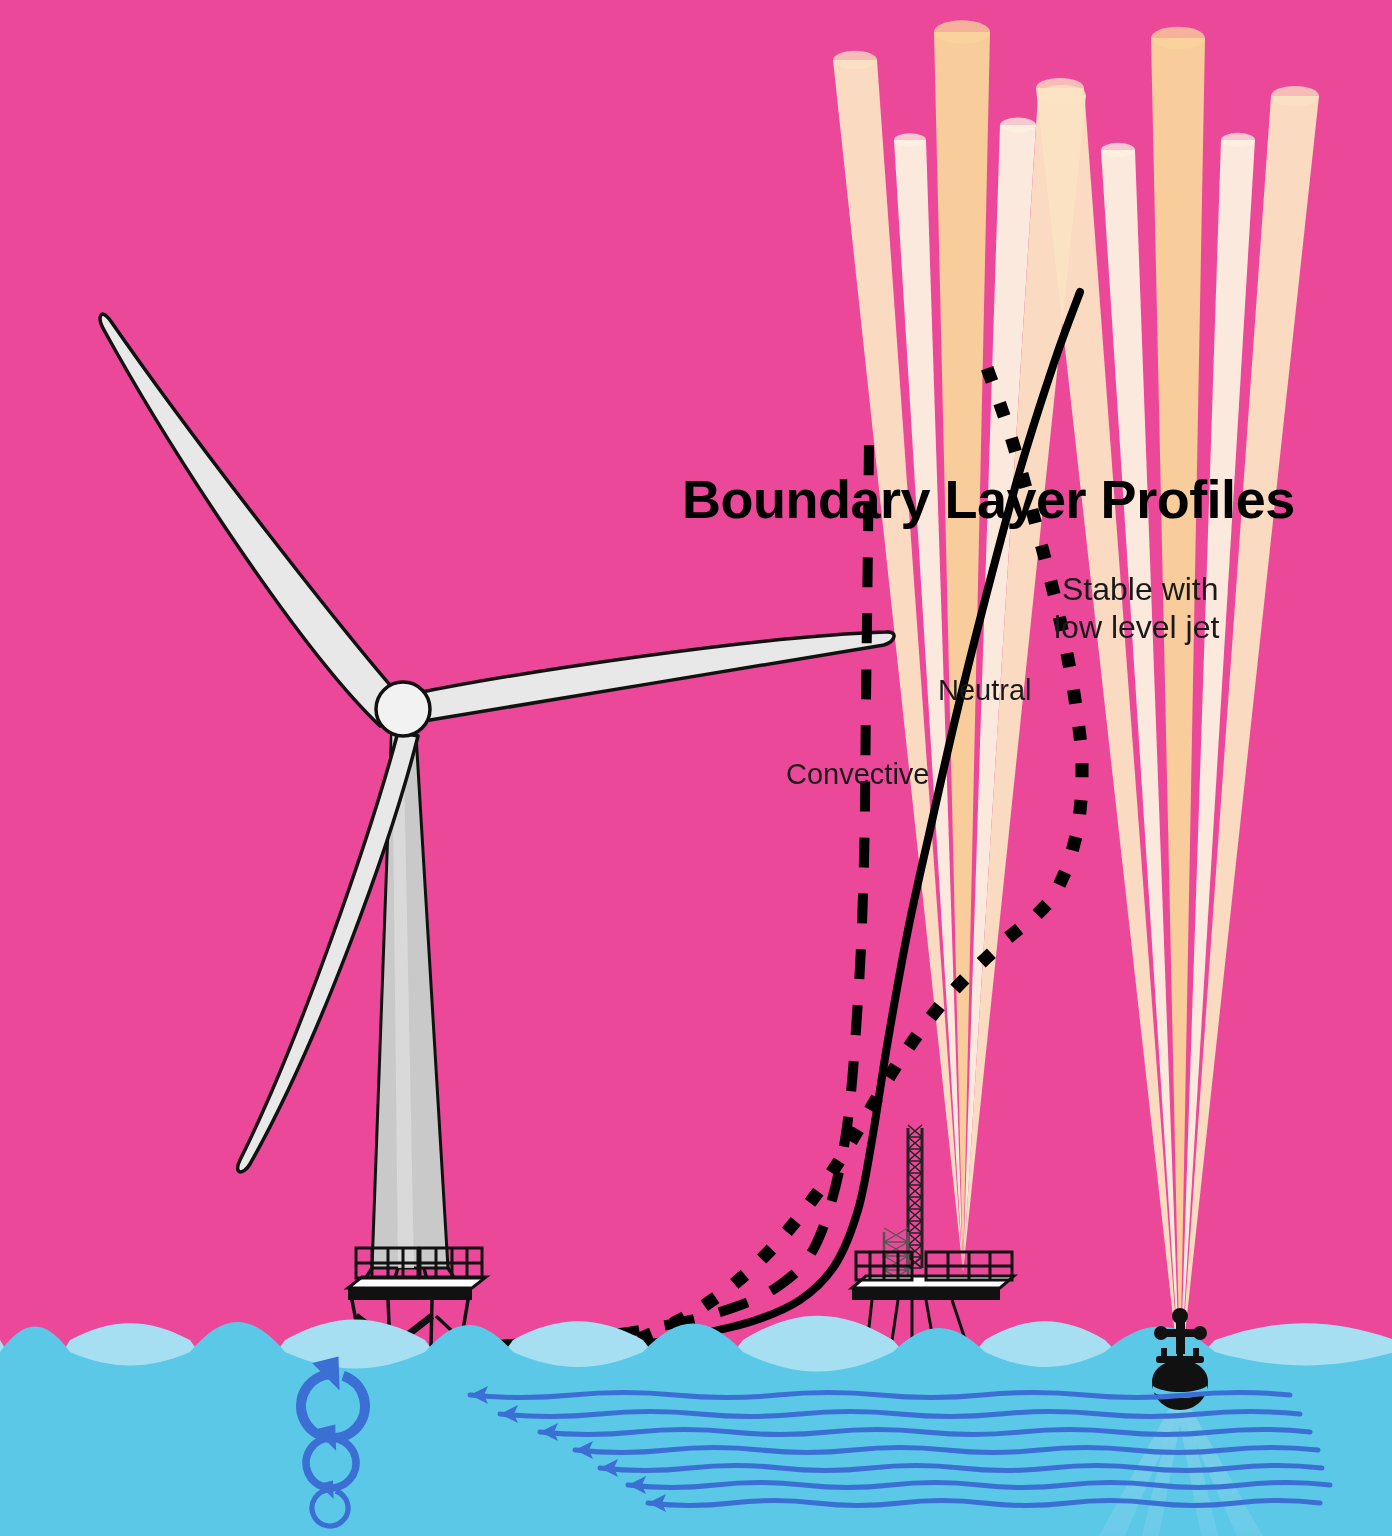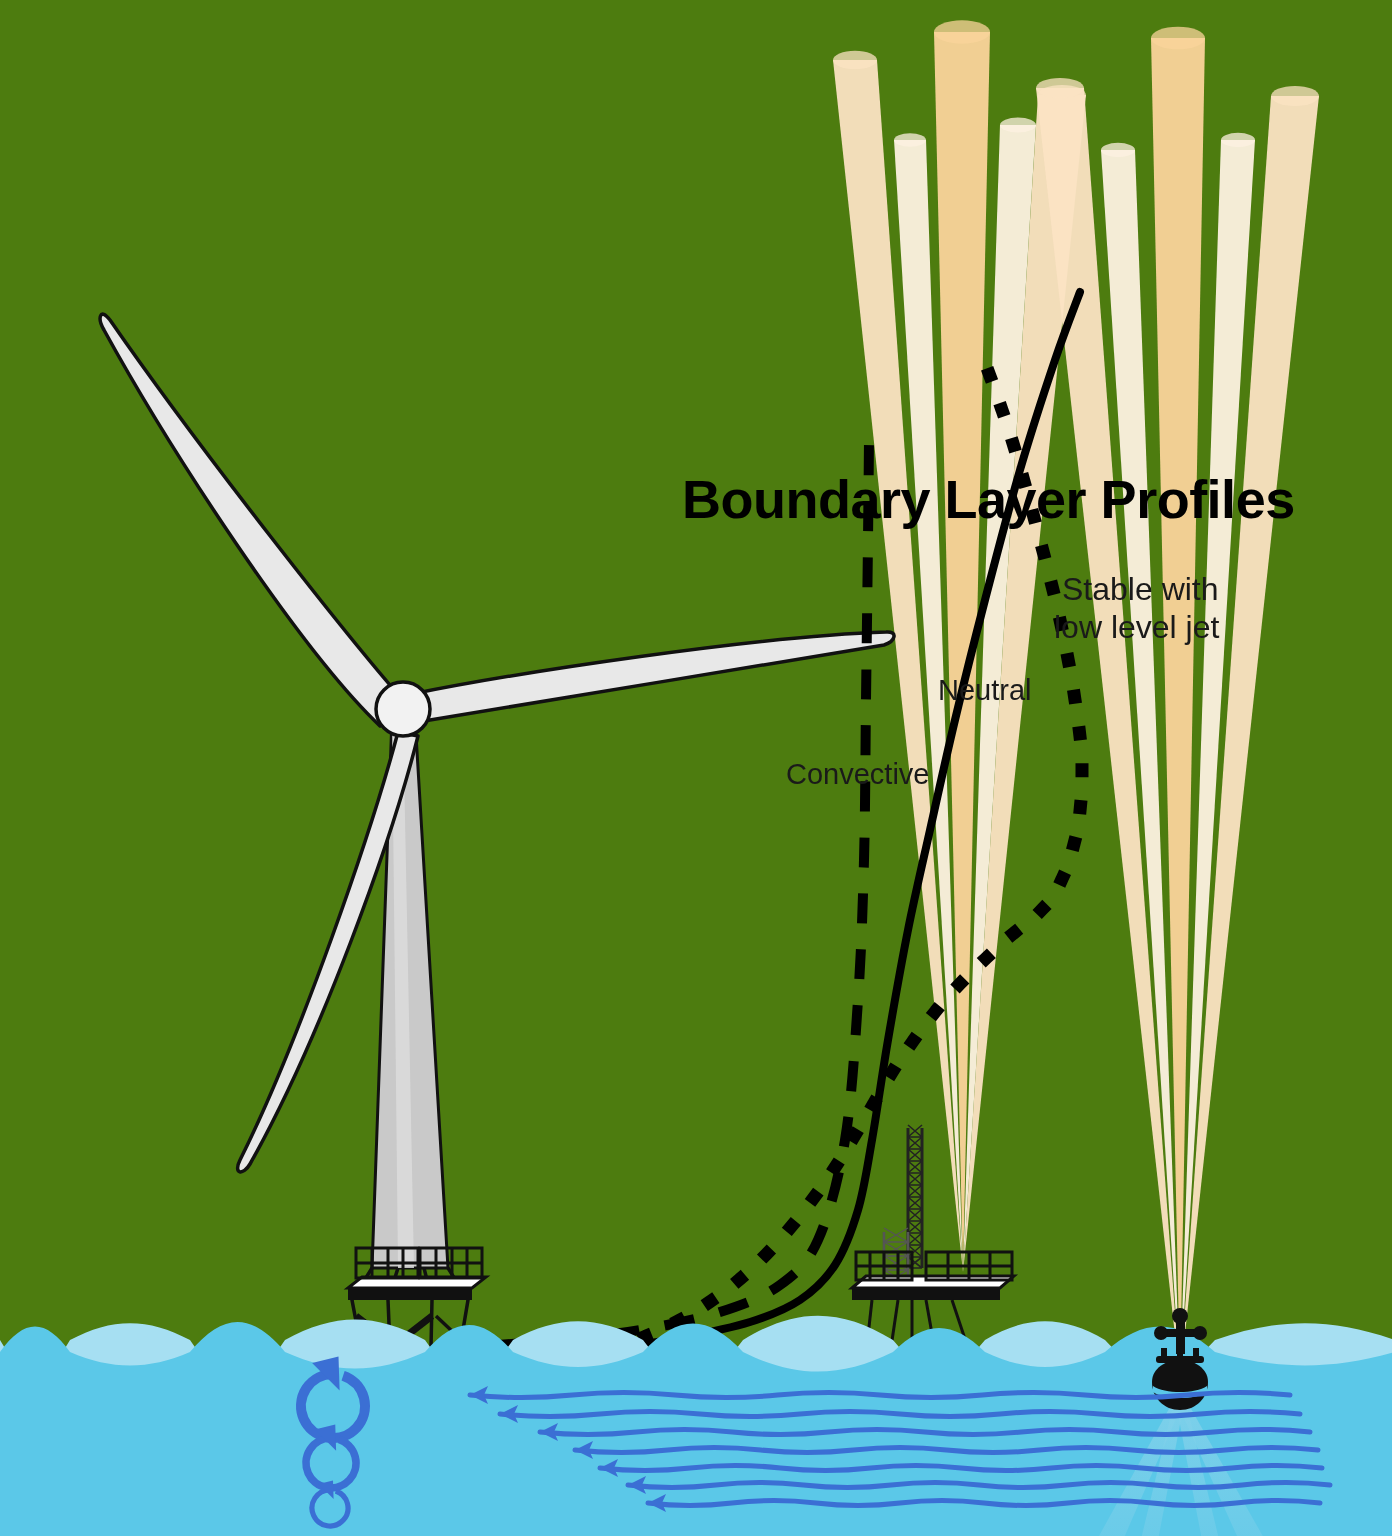--- a/index.html
+++ b/index.html
@@ -1,17 +1,17 @@
 <!DOCTYPE html>
 <html><head>
 <meta charset="utf-8">
 <style>
   html,body{margin:0;padding:0;background:#ffffff;}
   body{font-family:"Liberation Sans",sans-serif;}
-  #stage{position:relative;width:1392px;height:1536px;overflow:hidden;background:#4d7c0f;}
+  #stage{position:relative;width:1392px;height:1536px;overflow:hidden;background:#ec4899;}
   #stage svg{display:block;}
   .lbl{font-family:"Liberation Sans",sans-serif;fill:#1a1a1a;}
   .ttl{font-family:"Liberation Sans",sans-serif;font-weight:bold;fill:#000000;}
 </style>
 </head>
 <body>
 
 <div id="stage">
   <svg id="scene" width="1392" height="1536" viewBox="0 0 1392 1536">
     <defs>

